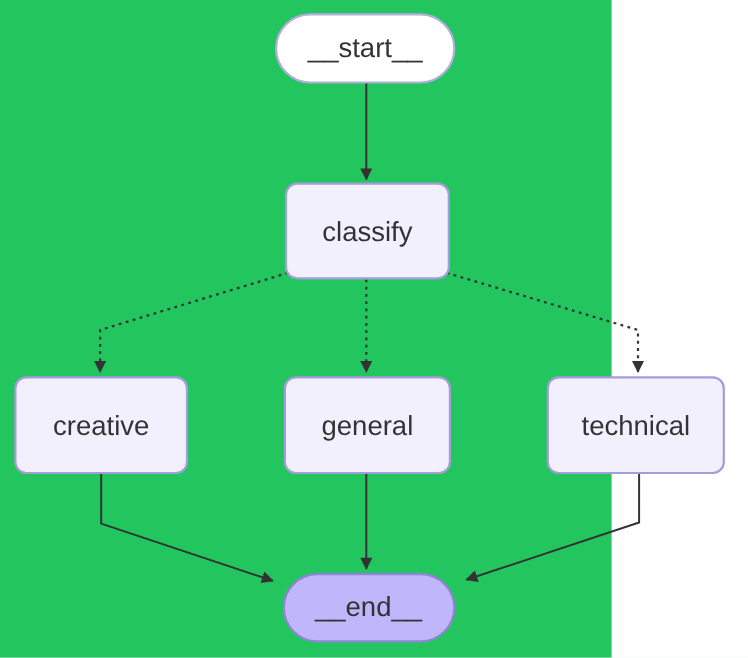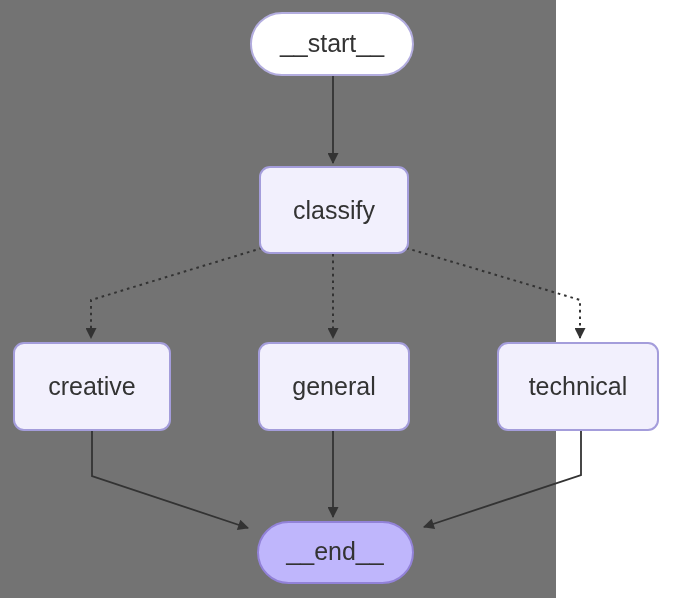--- a/index.html
+++ b/index.html
@@ -4,21 +4,21 @@
 <style>
   html, body {
     margin: 0;
     padding: 0;
     background: #ffffff;
   }
   .canvas {
     position: relative;
     width: 556px;
     height: 598px;
-    background: #737373;
+    background: #22c55e;
     font-family: "Liberation Sans", sans-serif;
   }
   svg { display: block; }
   .edge {
     fill: none;
     stroke: #333333;
     stroke-width: 1.8;
   }
   .edge.dotted {
     stroke-width: 2;

